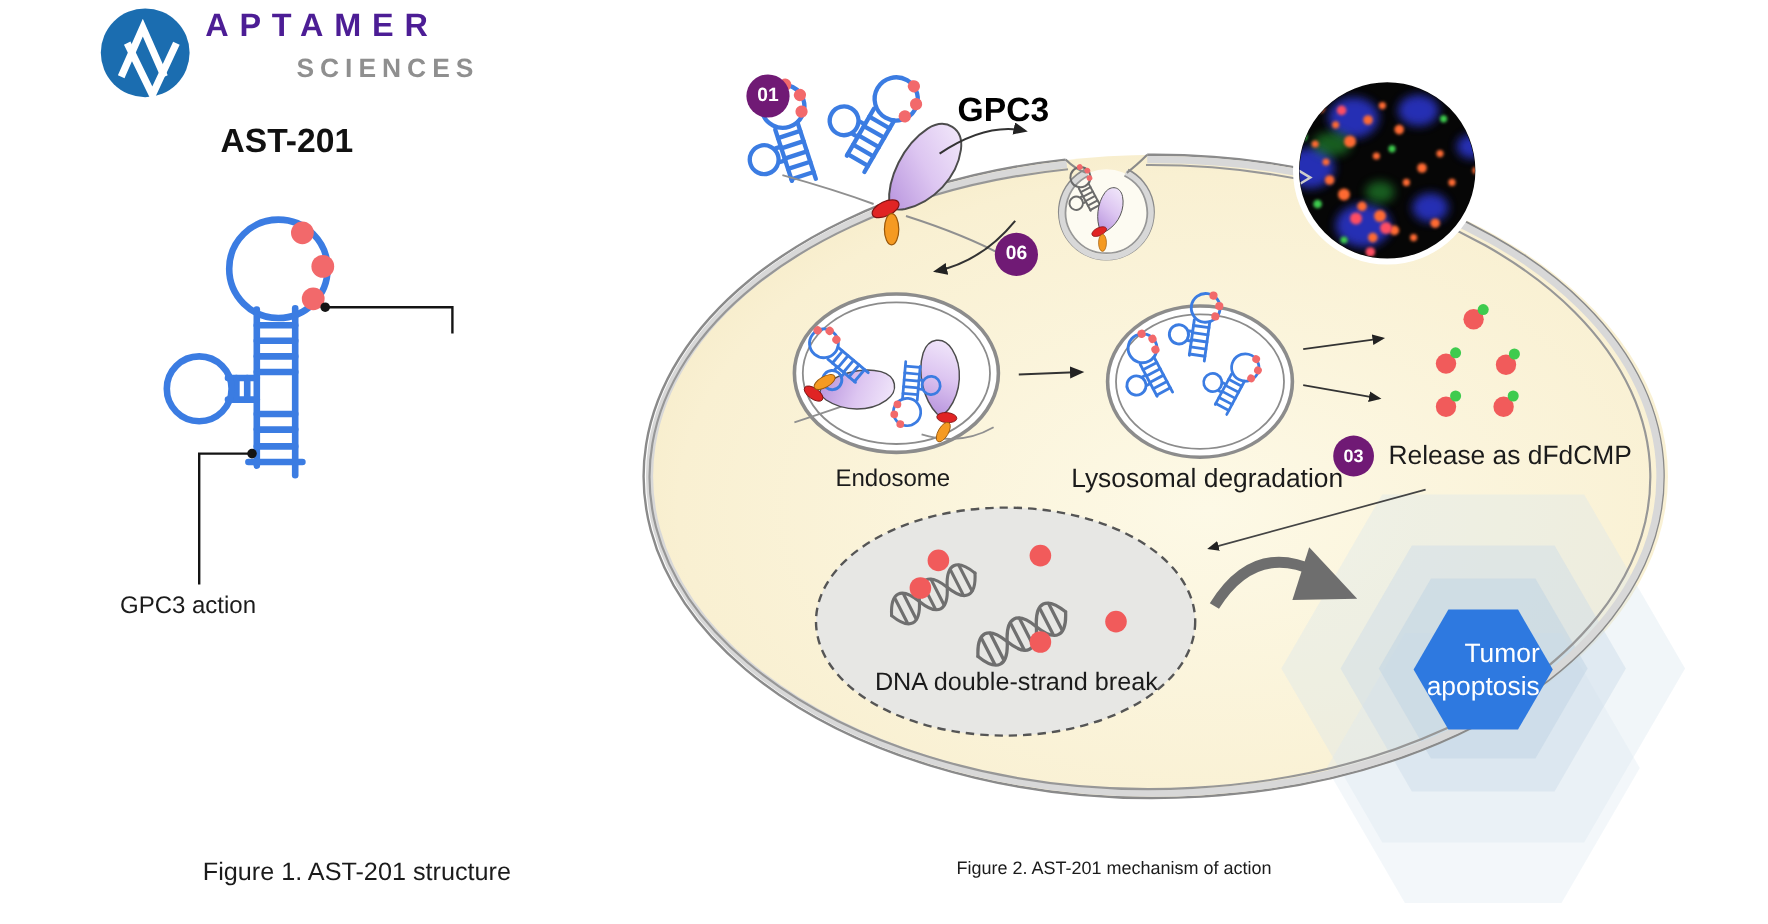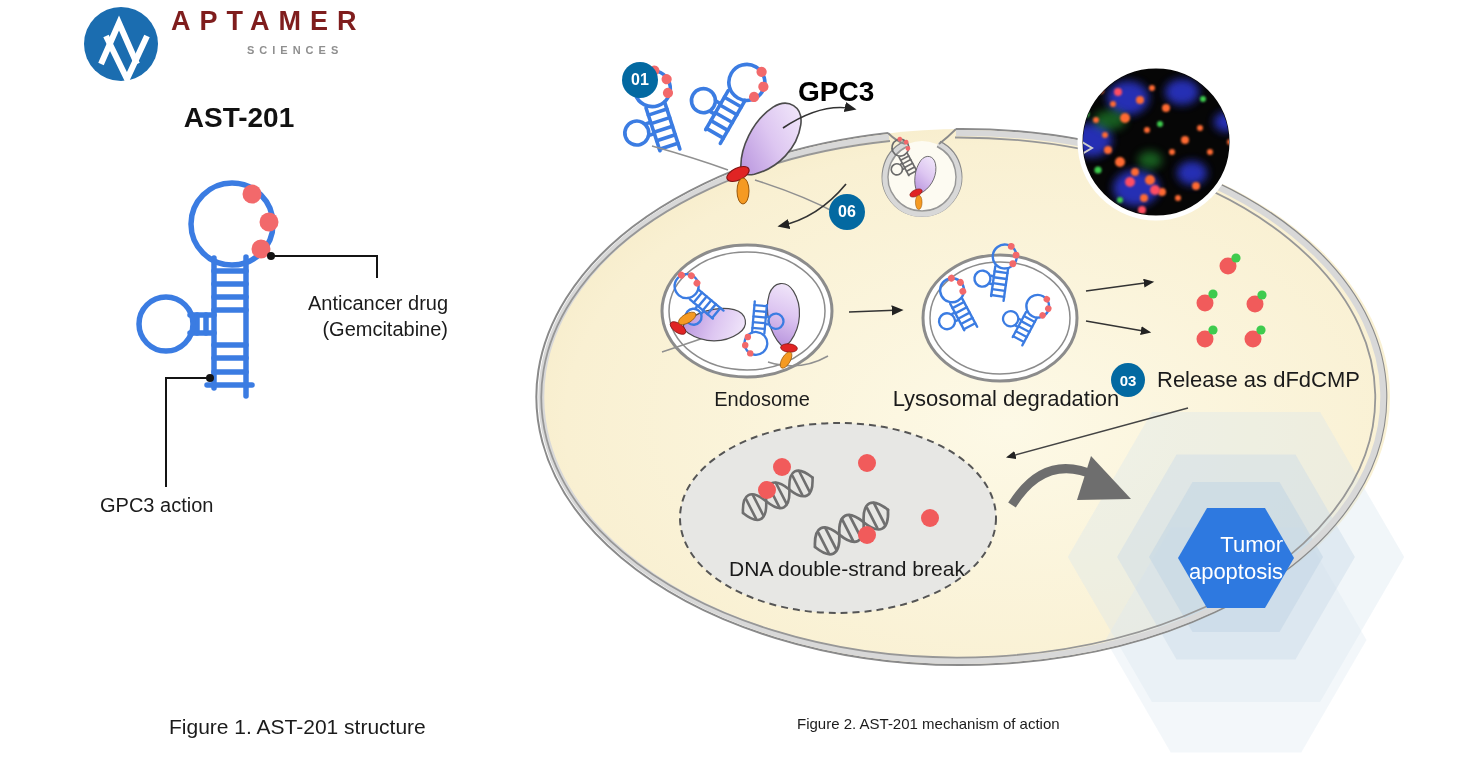--- a/index.html
+++ b/index.html
@@ -1,34 +1,34 @@
 <!DOCTYPE html>
 <html><head>
 <meta charset="utf-8">
 <style>
   html,body{margin:0;padding:0;background:#fff;}
   .canvas{position:relative;width:1473px;height:770px;background:#ffffff;overflow:hidden;
           font-family:"Liberation Sans",sans-serif;color:#1b1b1b;}
   .canvas svg.scene{position:absolute;left:0;top:0;z-index:1;}
   .lbl{position:absolute;z-index:3;white-space:nowrap;}
   .ctr{transform:translateX(-50%);text-align:right;}
-  .brand1{left:171px;top:6px;font-size:27px;font-weight:700;letter-spacing:9px;color:#7f1d1d;}
-  .brand2{left:247px;top:44px;font-size:11px;font-weight:600;letter-spacing:5px;color:#8f8f8f;}
+  .brand1{left:171px;top:6px;font-size:27px;font-weight:700;letter-spacing:9px;color:#4c1d95;}
+  .brand2{left:247px;top:44px;font-size:22px;font-weight:600;letter-spacing:5px;color:#8f8f8f;}
   .ast{left:239px;top:102px;font-size:28px;font-weight:700;color:#111;}
   .anticancer{left:378px;top:290px;font-size:20px;line-height:26px;}
   .gpc3apt{left:100px;top:494px;font-size:20px;}
   .cap1{left:122px;top:715px;font-size:21px;margin-left:47px;}
   .cap2{left:797px;top:715px;font-size:15px;}
   .badge{position:absolute;z-index:4;width:36px;height:36px;border-radius:50%;
-         background:#0369a1;color:#fff;font-size:16px;font-weight:700;
+         background:#701a75;color:#fff;font-size:16px;font-weight:700;
          display:flex;align-items:center;justify-content:center;}
   .badge.s3{width:34px;height:34px;font-size:15px;}
   .b1{left:622px;top:62px;} .b2{left:829px;top:194px;} .b3{left:1111px;top:363px;}
   .gpc3lbl{left:798px;top:76px;font-size:28px;font-weight:700;color:#000;}
-  .endo{left:744px;top:388px;font-size:20px;margin-left:18px;}
+  .endo{left:744px;top:388px;font-size:20px;}
   .lyso{left:1006px;top:386px;font-size:22px;}
   .rel{left:1157px;top:367px;font-size:22px;}
   .dna{left:847px;top:557px;font-size:21px;}
   .tumor{left:1236px;top:531px;font-size:22px;line-height:27px;color:#fff;z-index:4;}
 </style>
 </head>
 <body>
 
 <div class="canvas">
 
@@ -298,24 +298,20 @@
     <path d="M 271 256 H 377 V 278"></path>
     <circle cx="210" cy="378" r="4" fill="#141414" stroke="none"></circle>
     <path d="M 210 378 H 166 V 487"></path>
   </g>
 </svg>
 
 <div class="lbl brand1">APTAMER</div>
 <div class="lbl brand2">SCIENCES</div>
 <div class="lbl ast ctr">AST-201</div>
 
-<div class="lbl anticancer ctr">
-  <div>Anticancer drug</div>
-  <div>(Gemcitabine)</div>
-</div>
 <div class="lbl gpc3apt">GPC3 action</div>
 <div class="lbl cap1">Figure 1. AST-201 structure</div>
 
 <div class="badge b1">01</div>
 <div class="badge b2">06</div>
 <div class="badge s3 b3">03</div>
 
 <div class="lbl gpc3lbl">GPC3</div>
 <div class="lbl endo ctr">Endosome</div>
 <div class="lbl lyso ctr">Lysosomal degradation</div>

